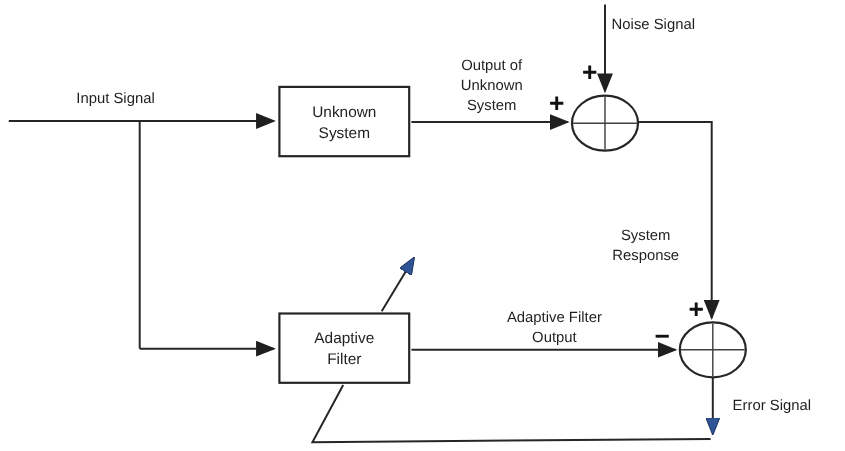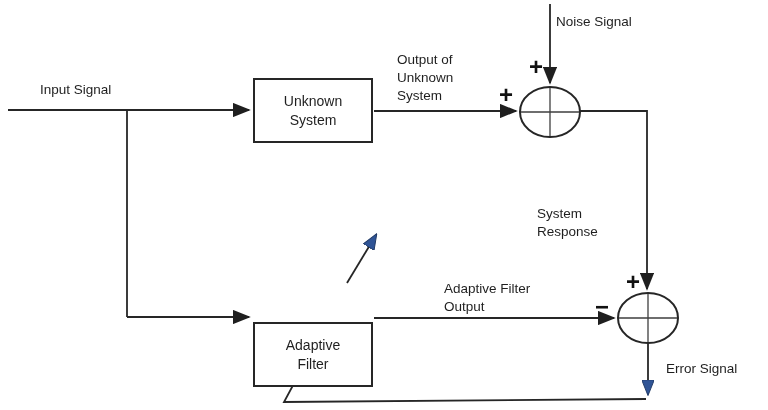--- a/index.html
+++ b/index.html
@@ -19,30 +19,30 @@
     box-sizing:border-box;
     display:flex;align-items:center;justify-content:center;
     text-align:center;
     font-size:14px;line-height:19px;color:#1f1f1f;
     white-space:pre-line;
     z-index:2;
   }
   .label{
     position:absolute;
     font-size:13.5px;line-height:18px;color:#1f1f1f;
-    white-space:pre-line;
+    white-space:pre-line;text-align:center;
     z-index:3;
   }
   .sign{
     position:absolute;
     font-size:24px;font-weight:700;line-height:1;color:#111111;
     z-index:3;
   }
   #box-unknown{left:253px;top:78px;}
-  #box-adaptive{left:253px;top:284px;margin-top:38px;}
+  #box-adaptive{left:253px;top:284px;}
   #lbl-input{left:40px;top:81px;width:130px;}
   #lbl-noise{left:556px;top:13px;width:92px;text-align:left;}
   #lbl-output-unknown{left:397px;top:51px;width:100px;}
   #lbl-desired{left:537px;top:205px;width:100px;}
   #lbl-af-output{left:444px;top:280px;width:120px;}
   #lbl-error{left:666px;top:360px;width:95px;text-align:left;}
   #sign-sum1-top{left:529px;top:55px;}
   #sign-sum1-left{left:499px;top:83px;}
   #sign-sum2-top{left:626px;top:270px;}
   #sign-sum2-left{left:595px;top:295px;}

